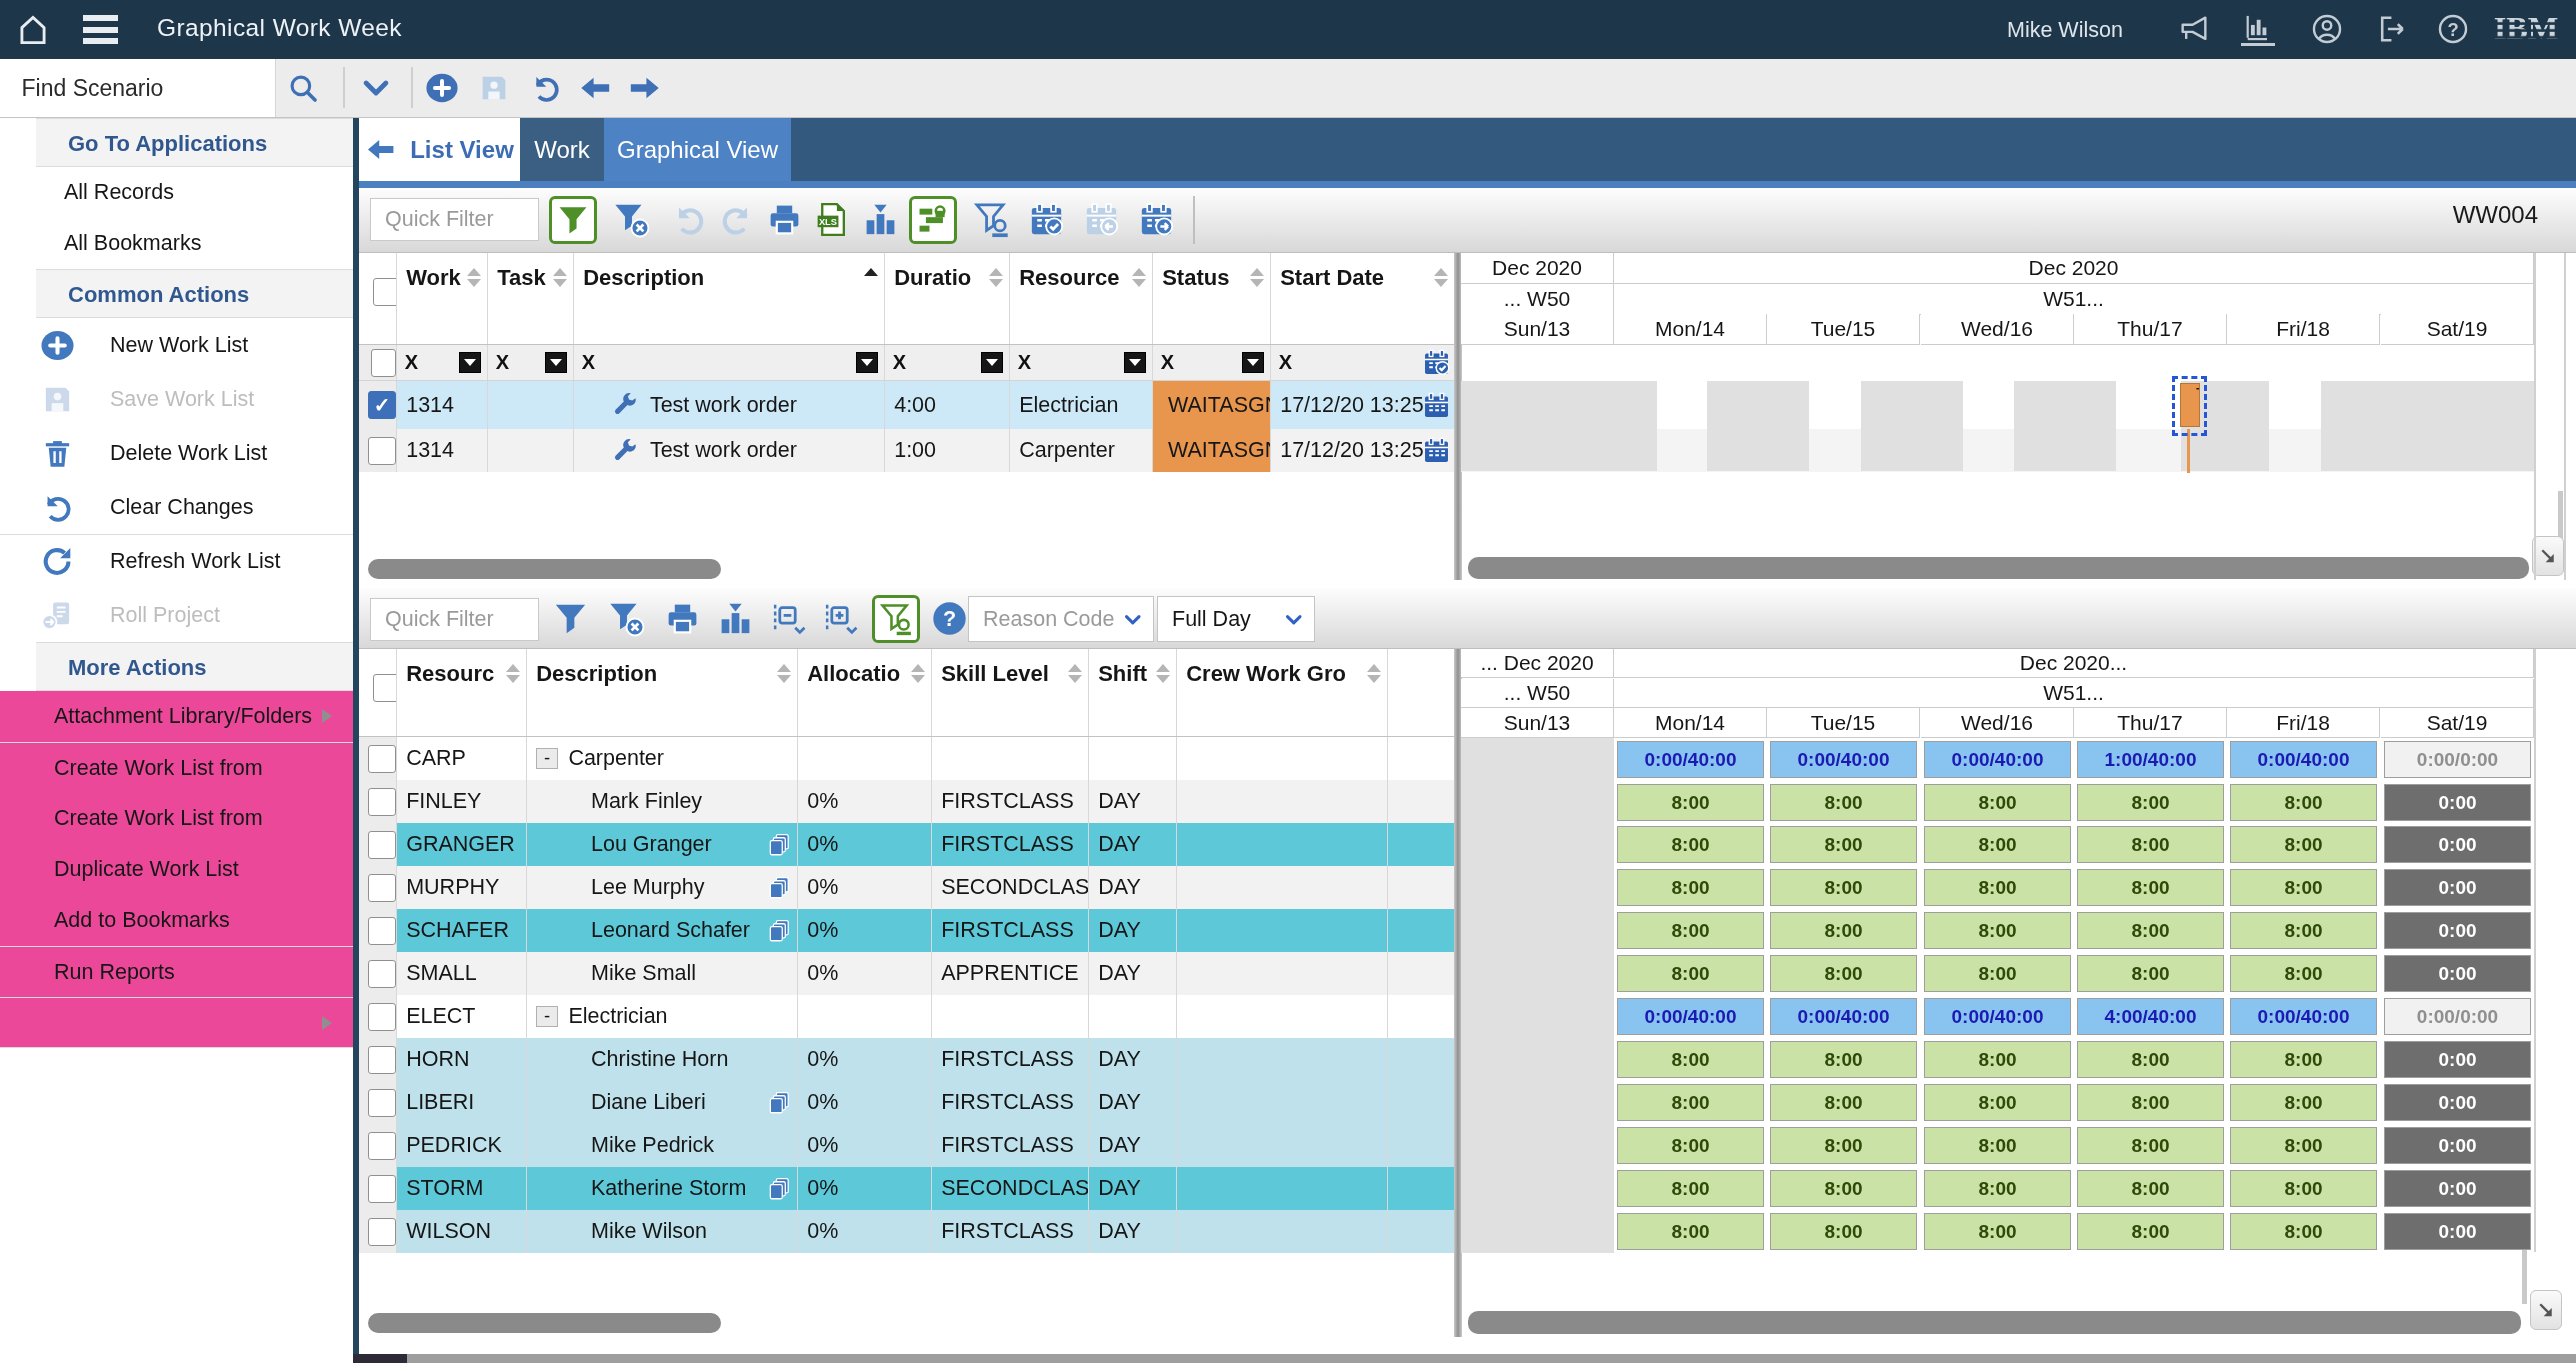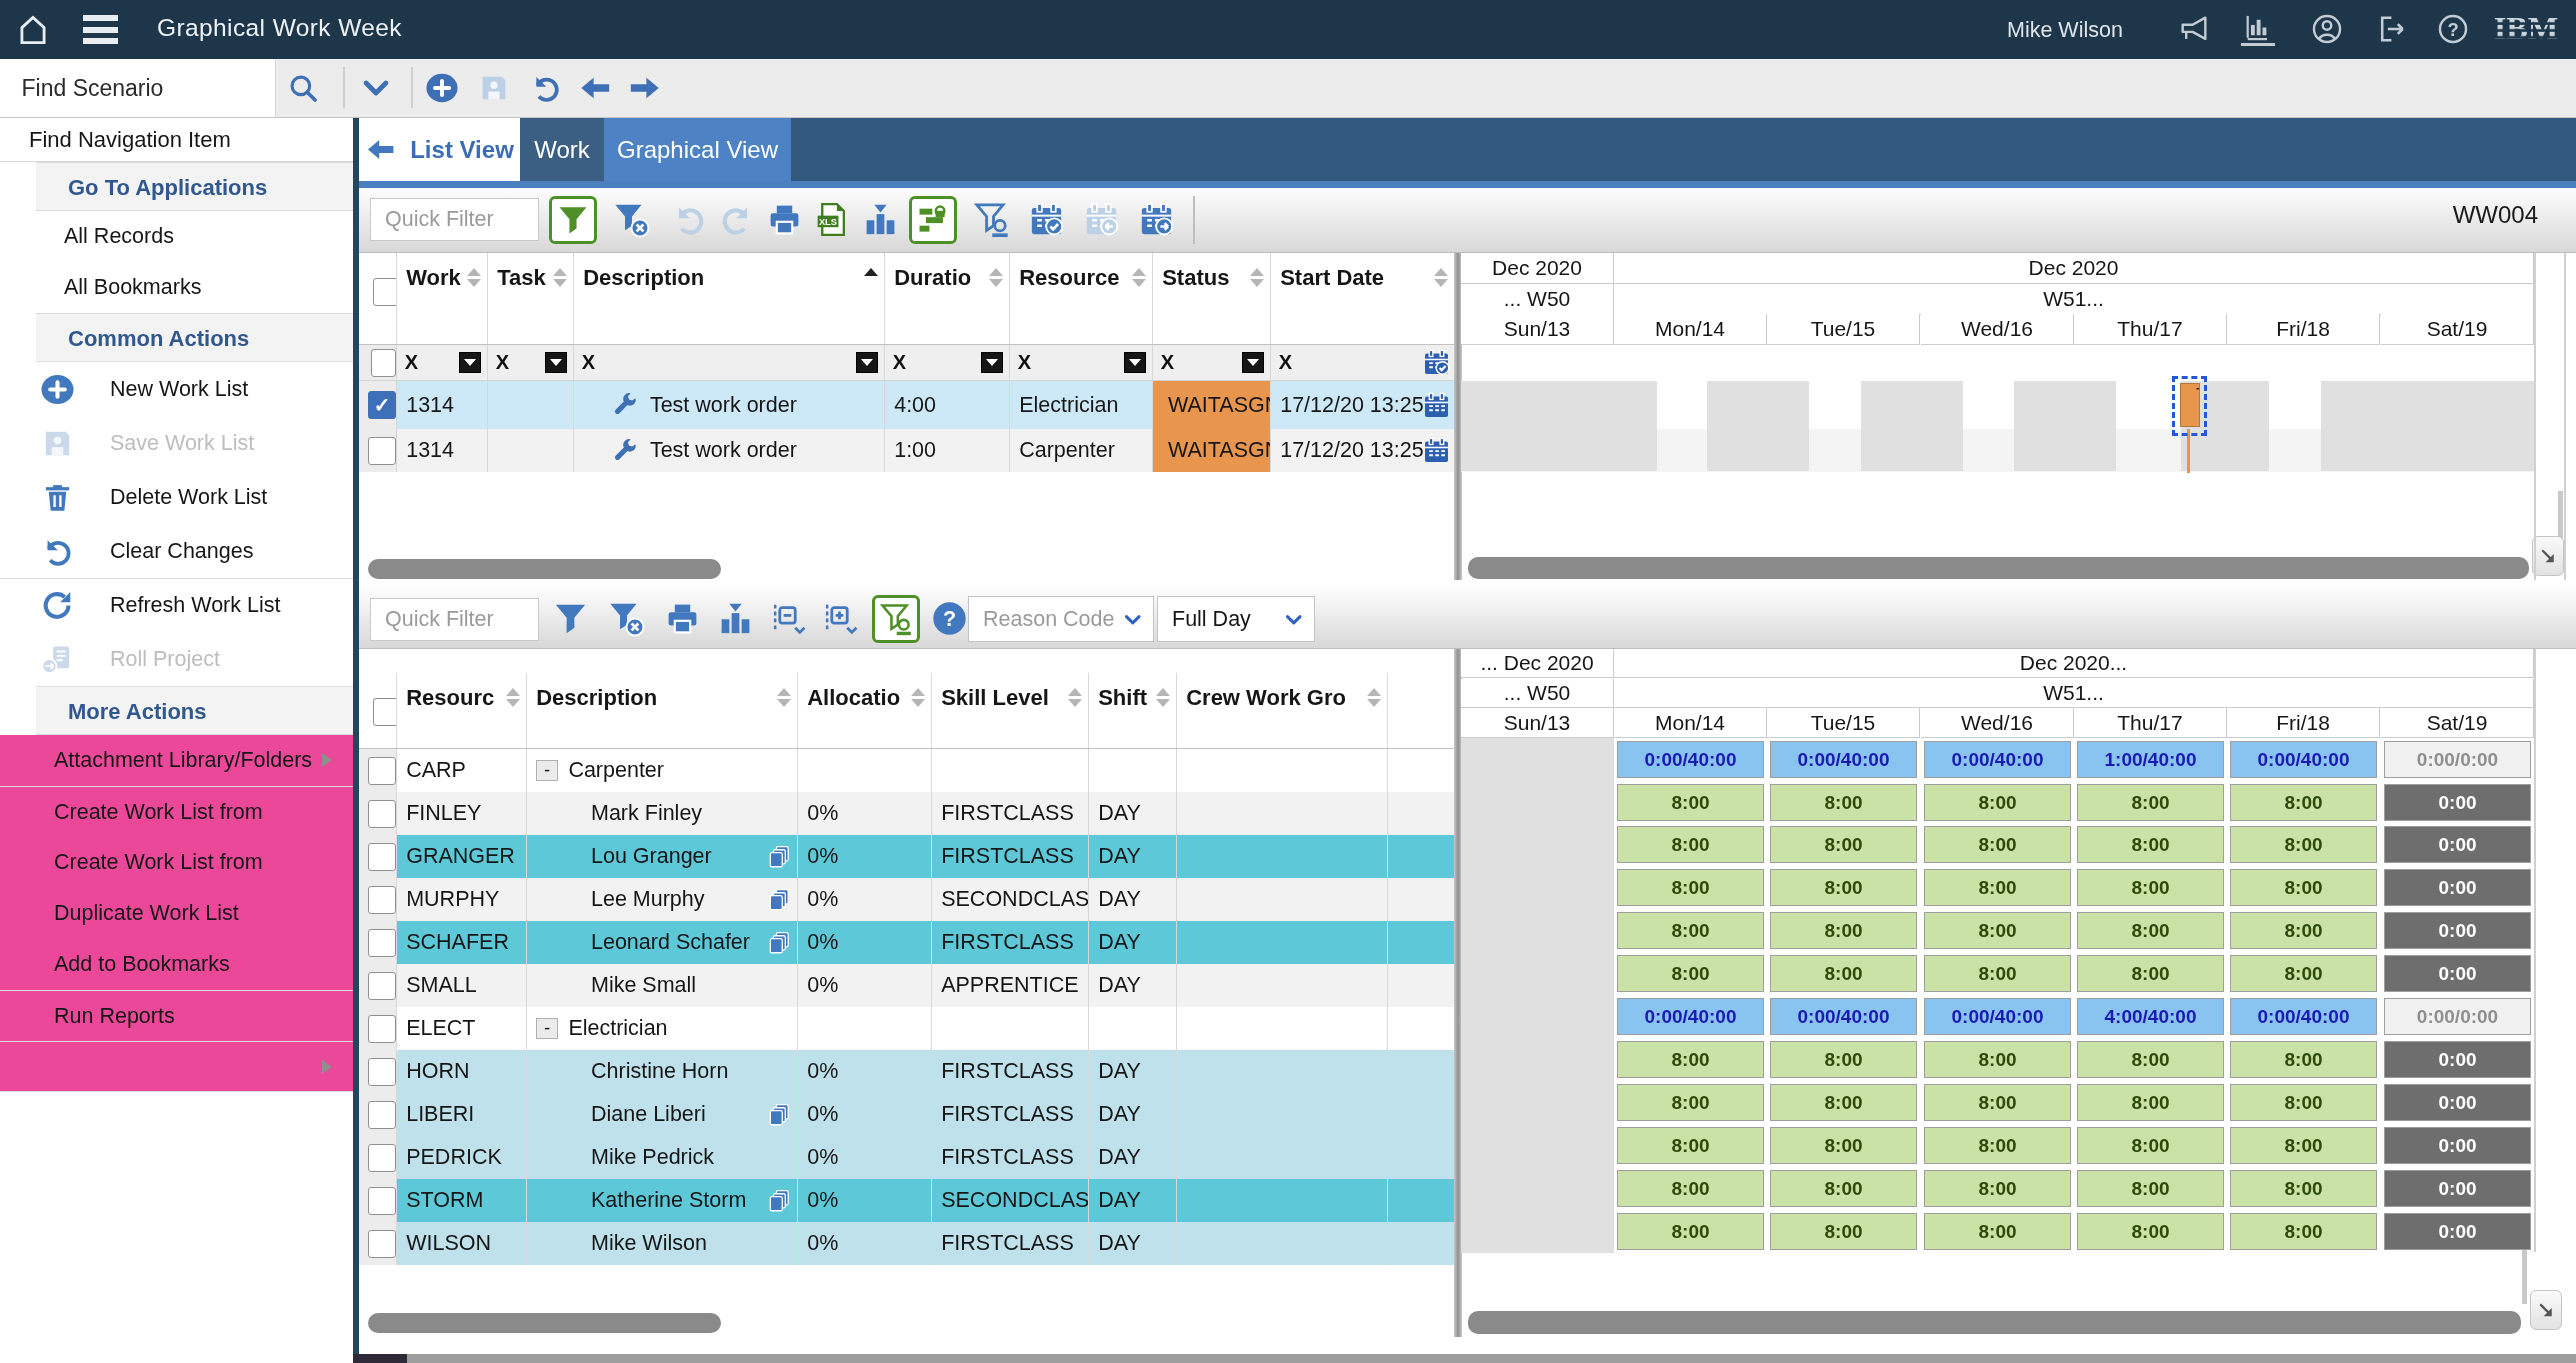--- a/index.html
+++ b/index.html
@@ -380,21 +380,20 @@
       <use href="#i-arrl"></use>
     </svg>
   </div>
 <div class="tt-cell" style="left:623px">
     <svg class="tt-ic" viewBox="0 0 44 44" width="34" height="34">
       <use href="#i-arrr"></use>
     </svg>
   </div>
 
 <div id="sidebar">
-  <button class="nav-find">Find Navigation Item</button>
   <div class="nav-head">Go To Applications</div>
   <div class="nav-plain">All Records</div>
   <div class="nav-plain">All Bookmarks</div>
   <div class="nav-head">Common Actions</div>
   <div class="nav-act">
     <span class="nico">
         <svg class="ic" width="35" height="35" viewBox="0 0 46 46">
           <use href="#i-plus"></use>
         </svg>
       </span>
@@ -761,21 +760,21 @@
 <div class="sel-box" style="left:1157px; top:596px; width:158px;">
   <span>Full Day</span>
   <span class="chev">
       <svg class="ic" width="21.5" height="21.5" viewBox="0 0 28 28">
         <use href="#i-chev"></use>
       </svg>
     </span>
 </div>
 
 <div id="res-table">
-  <div class="trow hdr" style="height:76px; border-bottom:1.5px solid #c2c2c2;margin-top:24px;">
+  <div class="trow hdr" style="height:88px; border-bottom:1.5px solid #c2c2c2;">
     <div class="tcell r-c0 cb-col">
         <div class="cbx" style="margin:12.3px 0 0 4.6px"></div>
       </div>
     <div class="tcell r-c1"><span>Resourc</span><span class="sorter">
           <span class="tri-u"></span>
           <span class="tri-d"></span>
         </span></div>
     <div class="tcell r-c2"><span>Description</span><span class="sorter">
           <span class="tri-u"></span>
           <span class="tri-d"></span>

